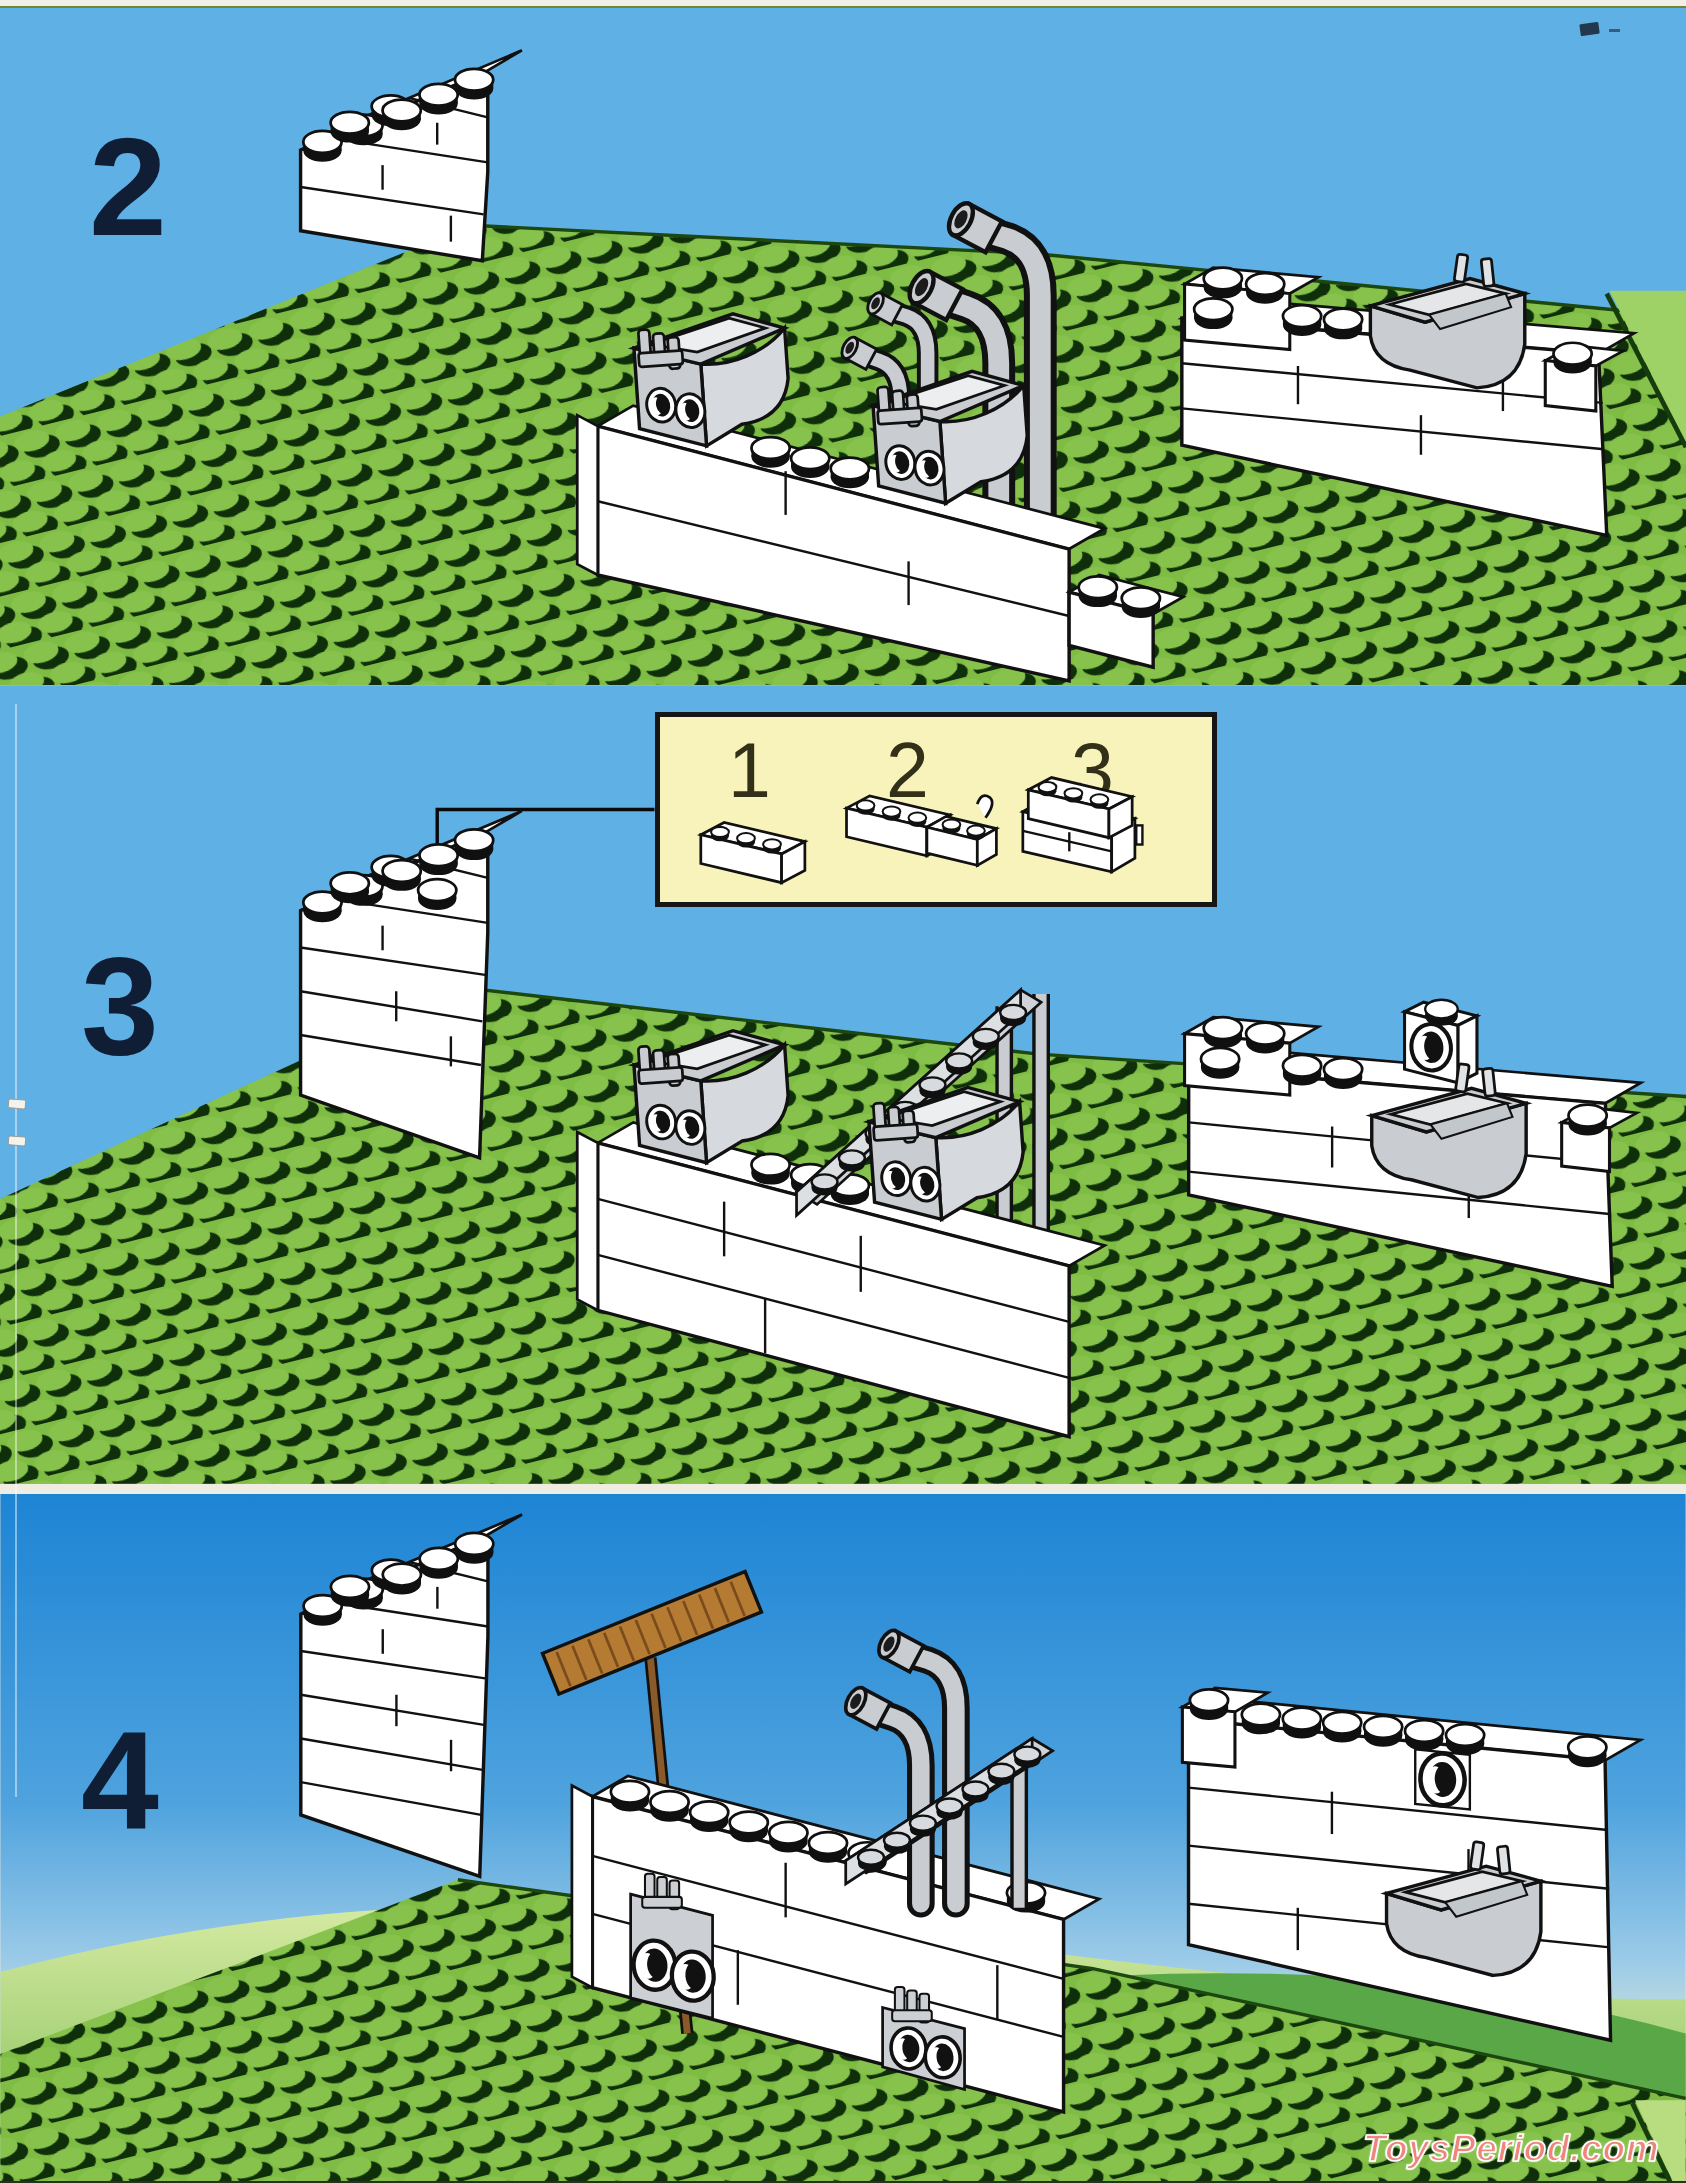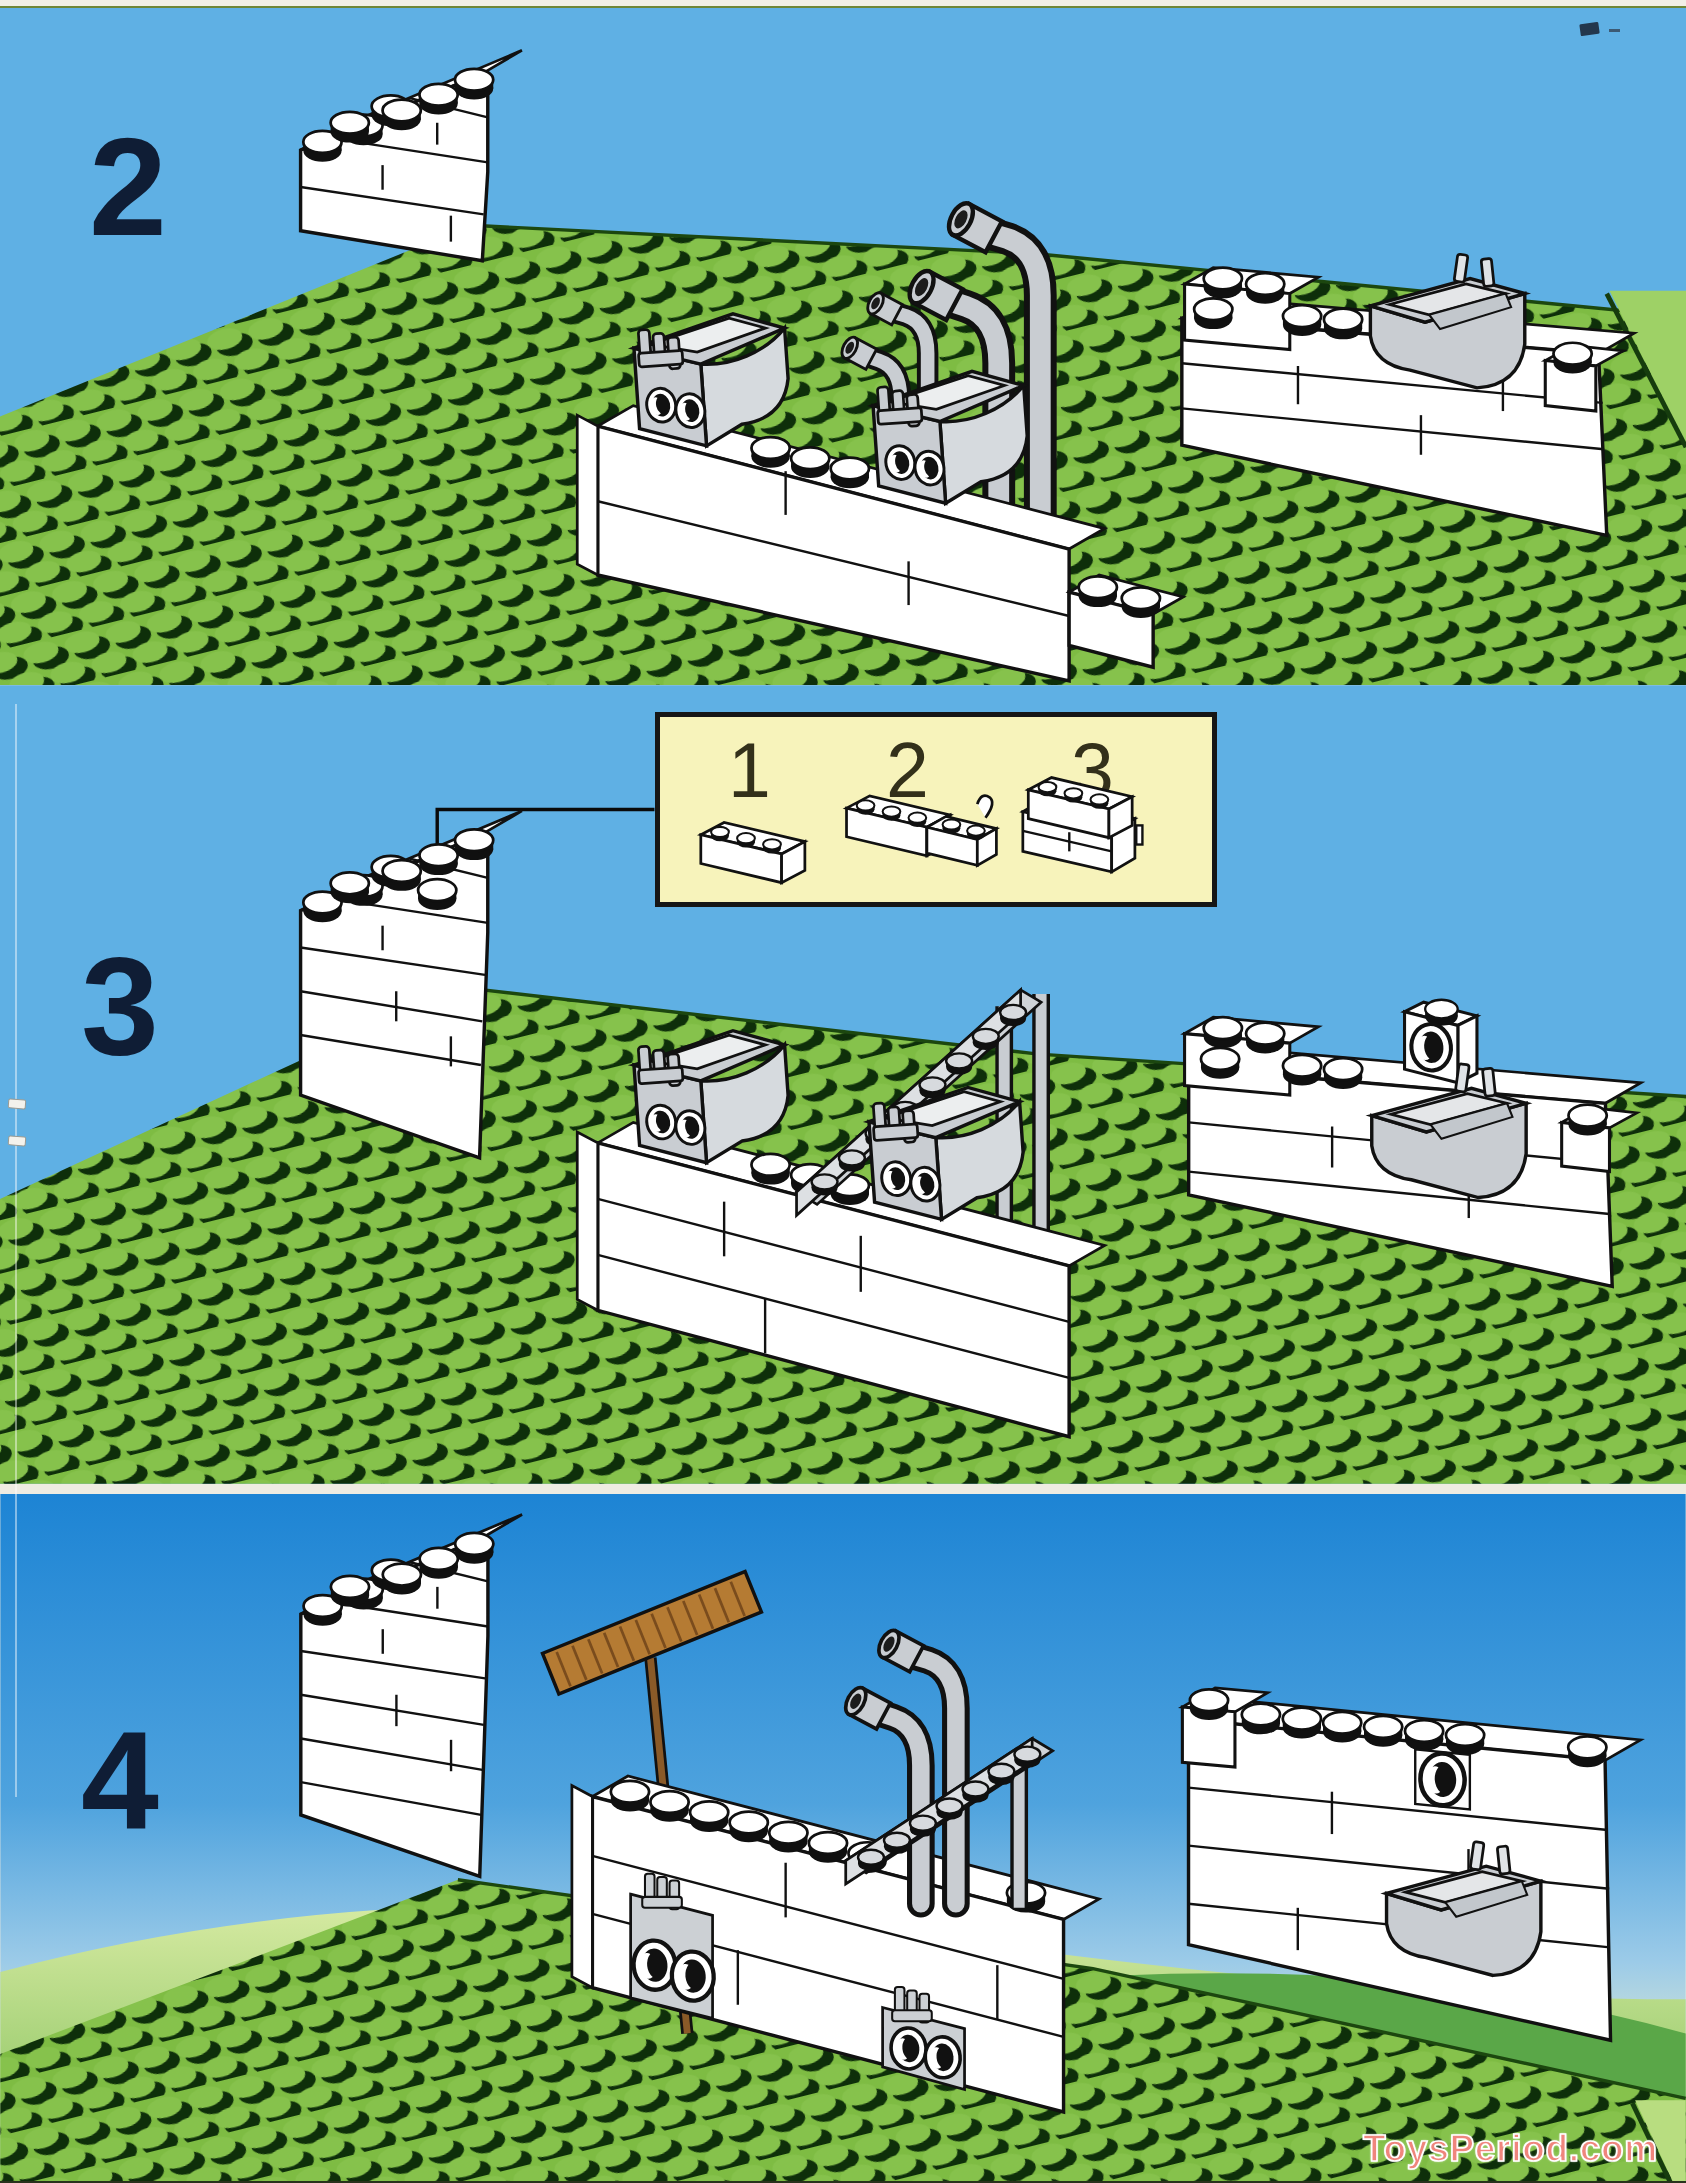--- a/index.html
+++ b/index.html
@@ -36,20 +36,21 @@
   .callout-item svg{position:absolute;left:0;display:block;}
   .ci-1 svg{top:89px;}
   .ci-2 svg{top:68px;}
   .ci-3 svg{top:51px;}
   .watermark{
     position:absolute;left:1363px;top:634px;width:321px;
     color:rgba(238,128,118,0.95);font-size:37px;font-weight:bold;letter-spacing:0.7px;
     -webkit-text-stroke:1.7px #ffffff;
     text-shadow:0 0 1.4px #fff,0 0 2.7px #fff;
     white-space:nowrap;
+    font-style:italic;
   }
   .top-strip{position:absolute;left:0;top:0;width:1686px;height:8.2px;background:#f2efe6;}
   .top-hairline{position:absolute;left:0;top:6.2px;width:1686px;height:2.1px;background:#6f8637;}
   .bottom-line{position:absolute;left:0;top:2181px;width:1686px;height:2.7px;background:#29321c;}
   .speck{position:absolute;left:1580px;top:23px;width:19px;height:11.6px;background:#23374d;transform:rotate(-8deg);border-radius:1.4px;}
   .speck2{position:absolute;left:1609px;top:29px;width:11px;height:2.7px;background:#3c5a74;}
   .crease{position:absolute;left:15px;top:704px;width:2.1px;height:1093px;background:rgba(255,255,255,0.45);}
   .staple{position:absolute;width:16.4px;height:7.5px;background:#f4f2ec;border:1.4px solid #9a9a92;border-radius:2.1px;transform:rotate(5deg);}
   .staple.s1{left:8.2px;top:1099px;}
   .staple.s2{left:8.2px;top:1136px;}

